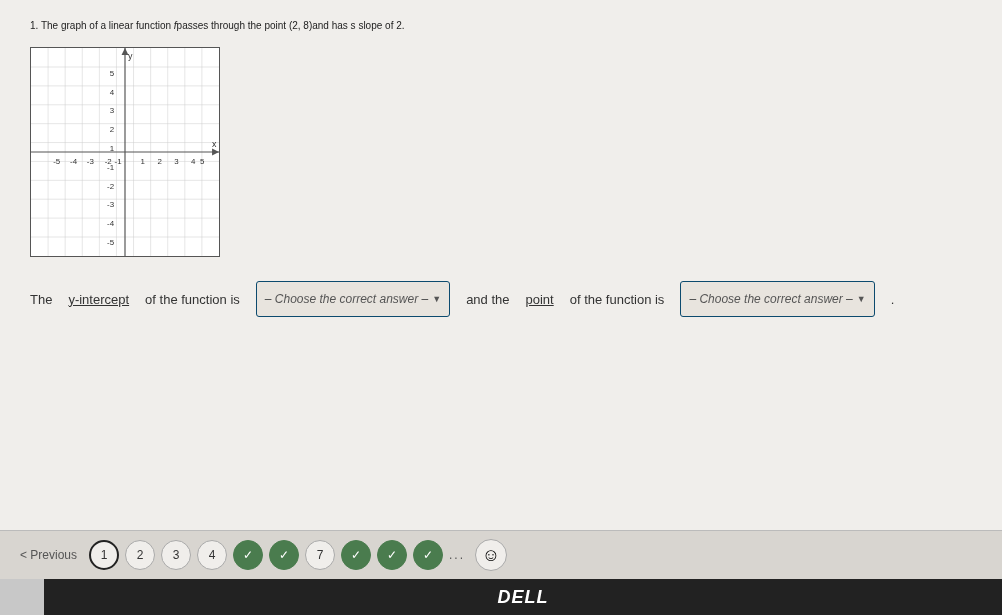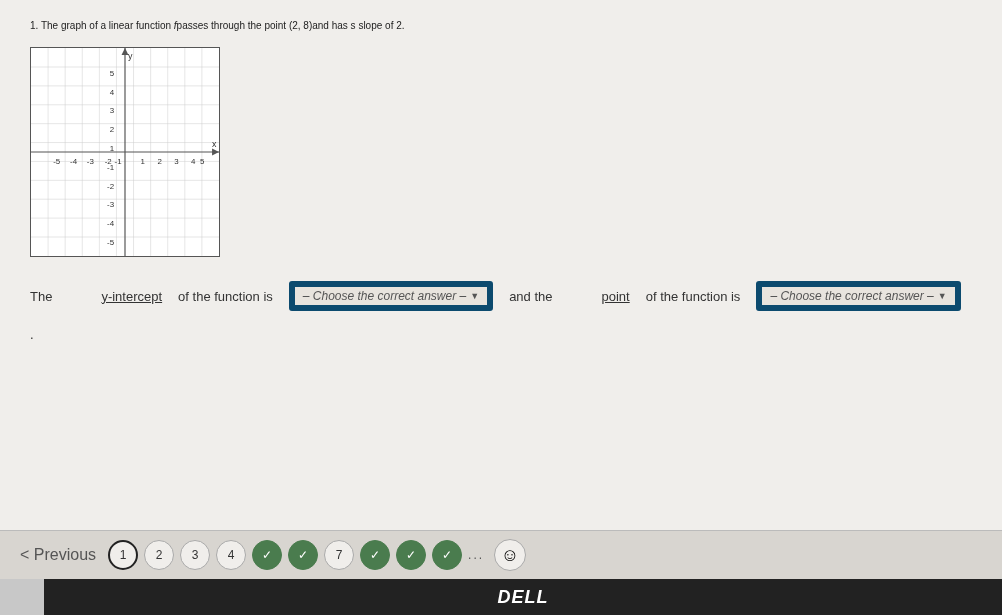--- a/index.html
+++ b/index.html
@@ -49,50 +49,49 @@
       font-size: 13px;
       color: #333;
       margin-top: 8px;
       display: flex;
       align-items: center;
       gap: 16px;
       flex-wrap: wrap;
     }
     .answer-row .underline {
       text-decoration: underline;
-      margin-left: 33px;
     }
     .dropdown-btn {
       display: inline-flex;
       align-items: center;
       background: #e8e4de;
-      border: 6px solid #0c4a6e;
+      border: 1px solid #0c4a6e;
       border-radius: 3px;
-      padding: 2px 8px;
+      padding: 10px 8px;
       font-size: 12px;
       font-style: italic;
       color: #333;
       cursor: pointer;
       gap: 4px;
       white-space: nowrap;
     }
     .dropdown-btn .arrow {
       font-size: 9px;
       color: #555;
     }
     .bottom-bar {
       background: #d8d5d0;
       border-top: 1px solid #bbb;
       padding: 8px 20px;
       display: flex;
       align-items: center;
       gap: 6px;
     }
     .prev-btn {
-      font-size: 16px;
+      font-size: 12px;
       color: #555;
       cursor: pointer;
       margin-right: 6px;
       background: none;
       border: none;
       font-family: Arial, sans-serif;
     }
     .number-btn {
       width: 30px;
       height: 30px;

